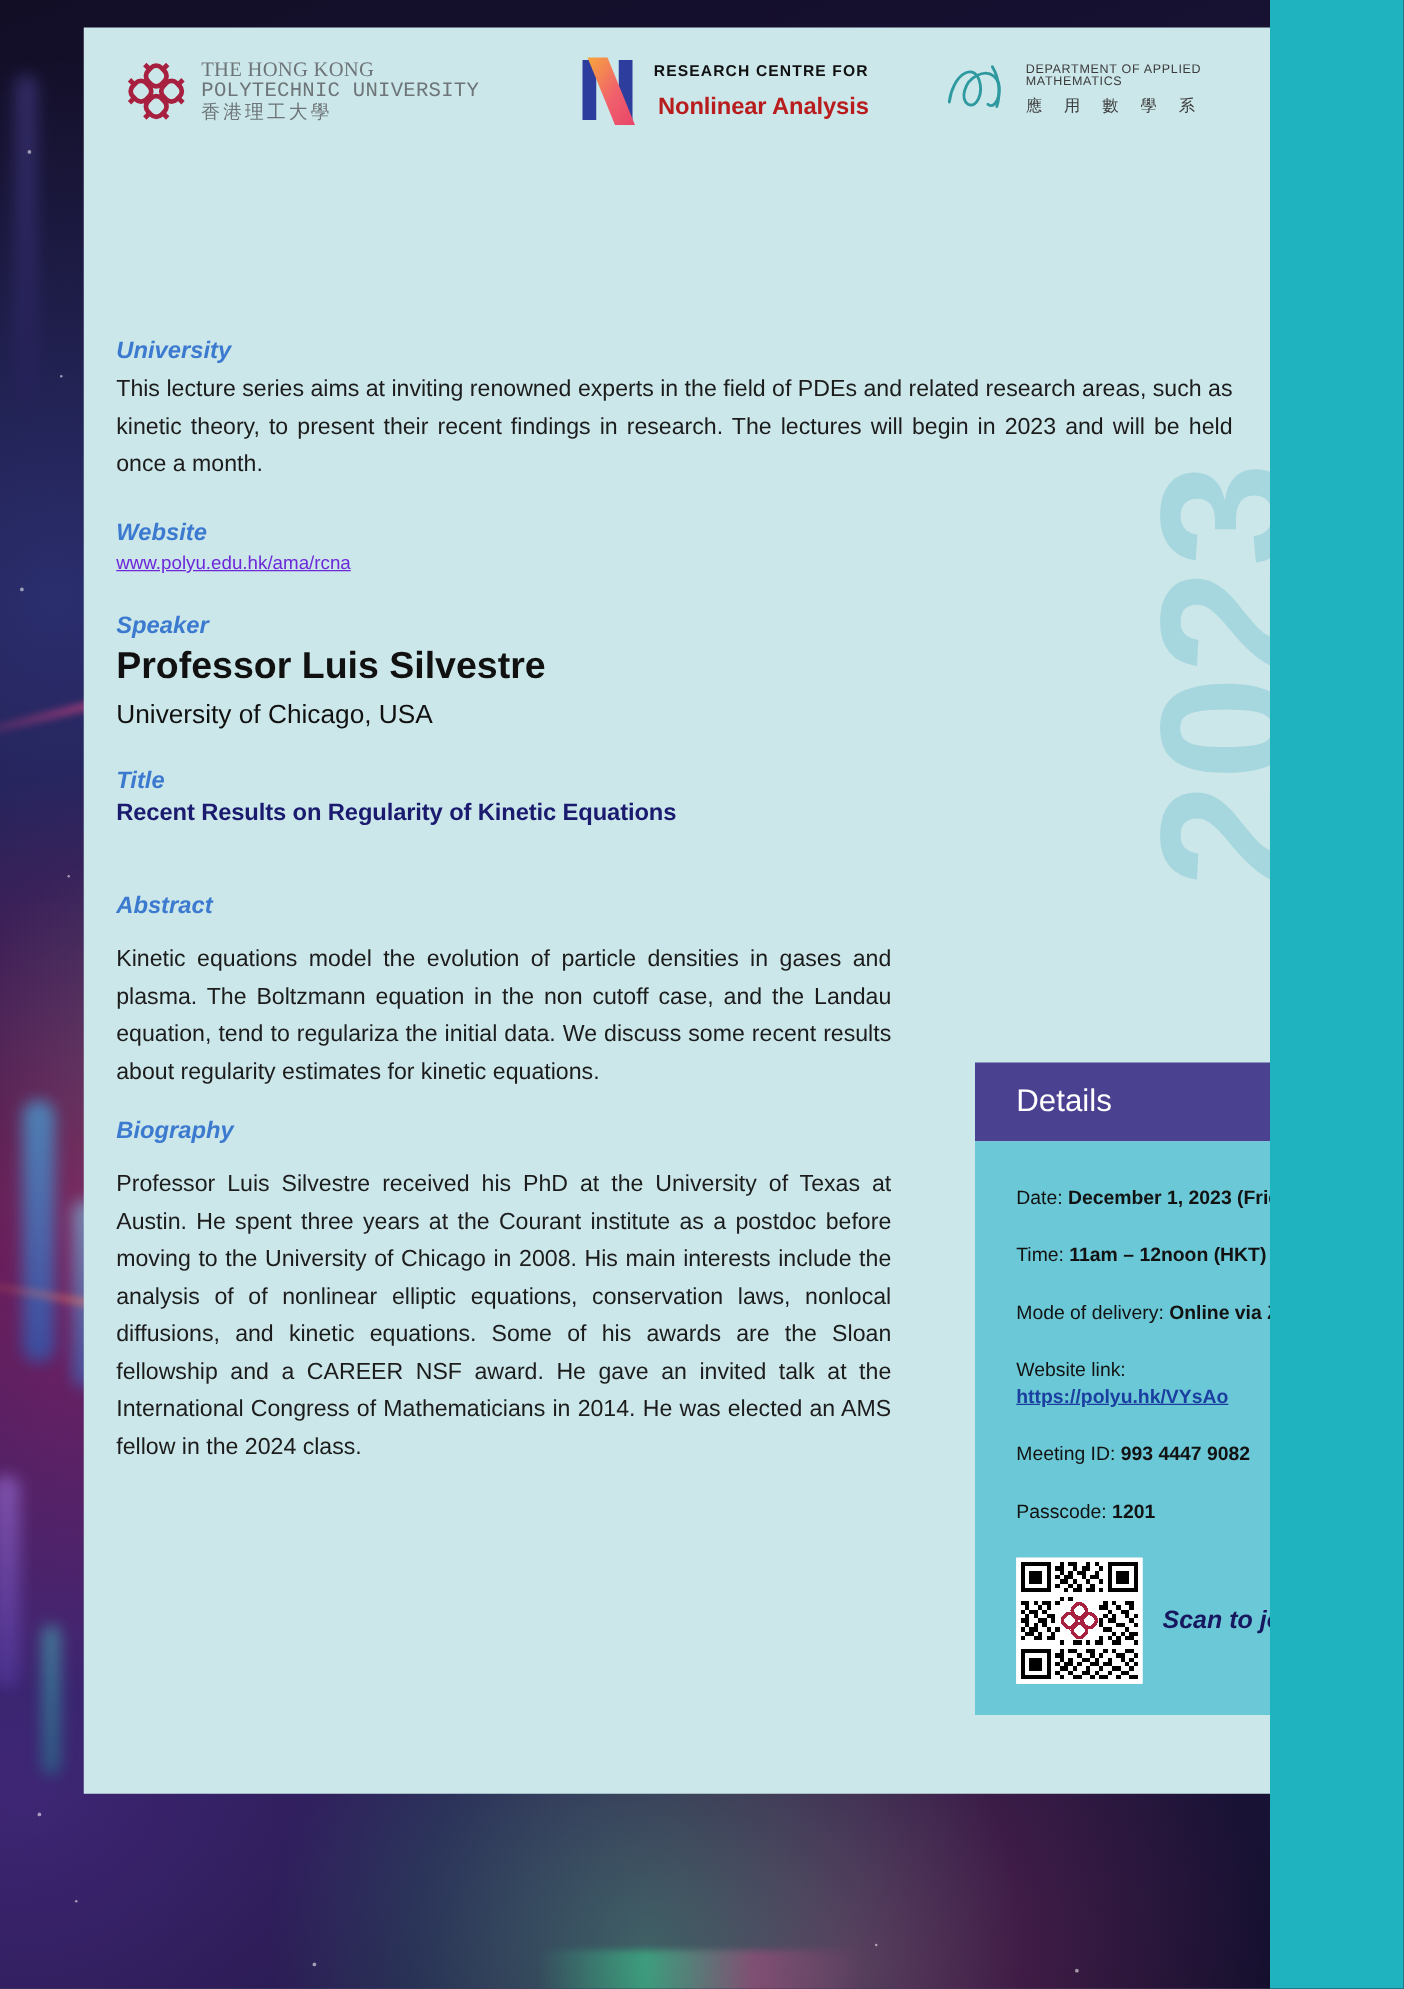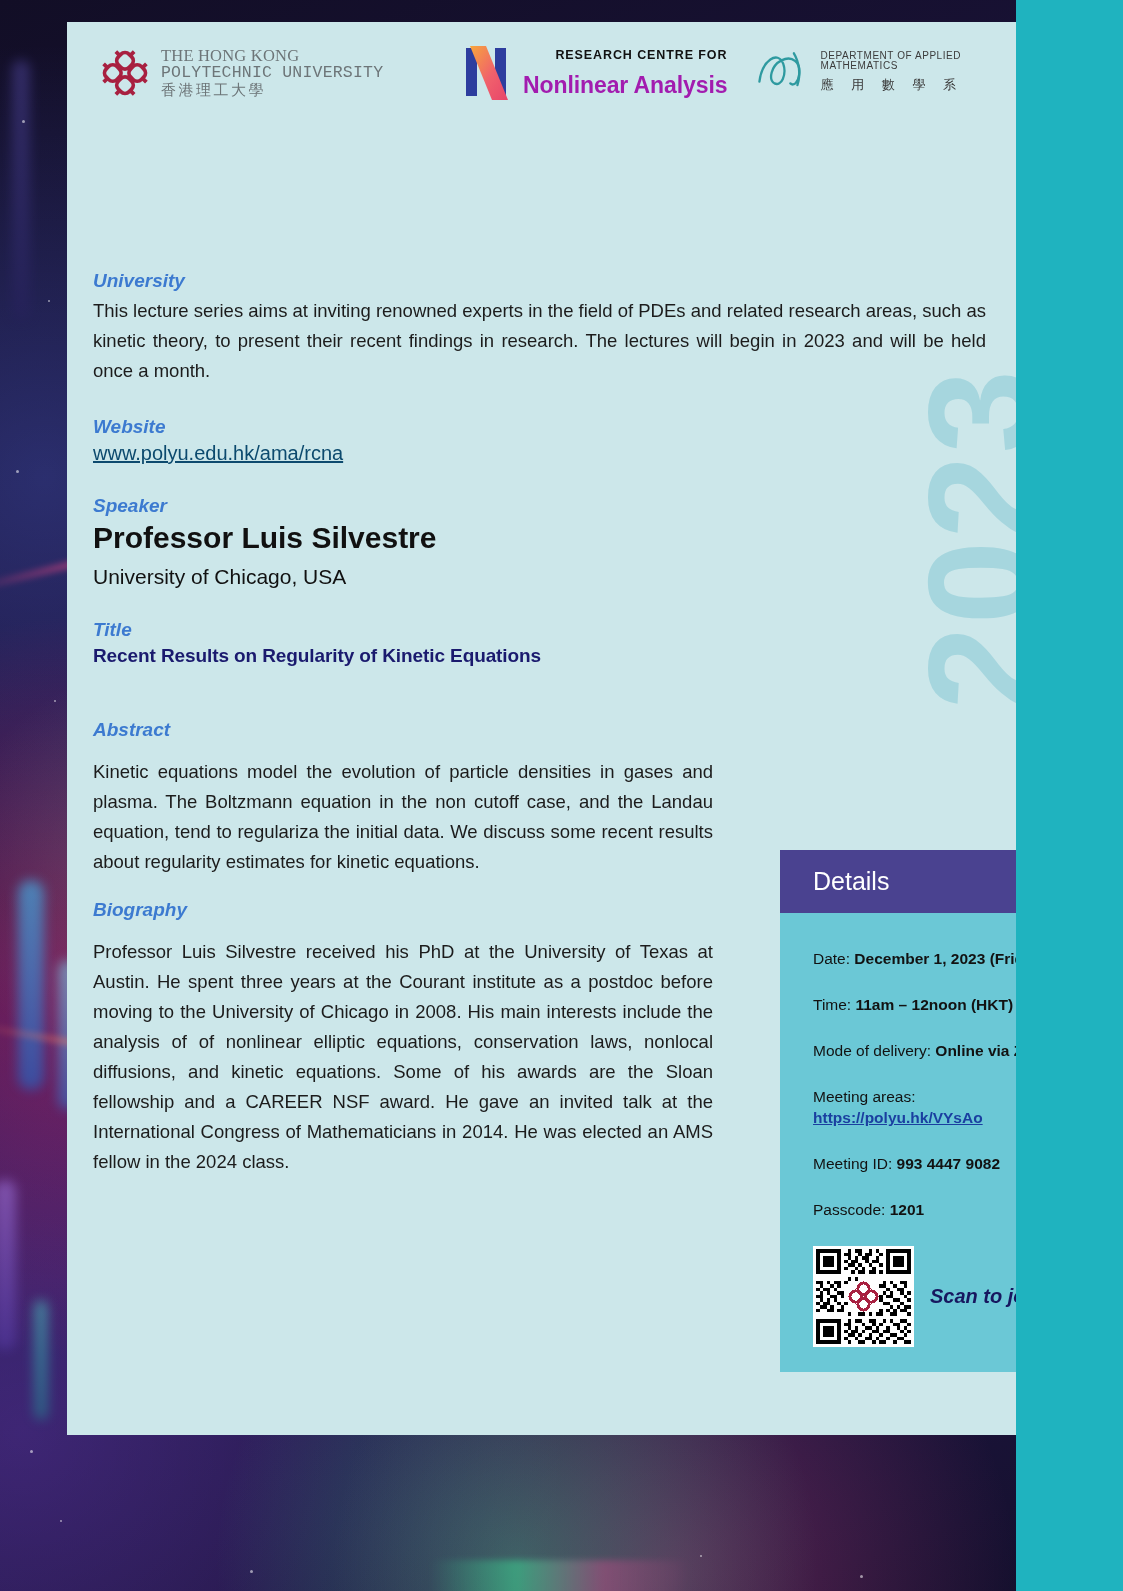--- a/index.html
+++ b/index.html
@@ -49,21 +49,21 @@
   .logo-ama{left:688px;top:23px;}
 
   .polyu-txt{line-height:1.02;}
   .polyu-l1,.polyu-l2{font-family:"Liberation Serif", serif;color:#6d7578;font-weight:normal;}
   .polyu-l1{font-size:16.5px;letter-spacing:.2px;}
   .polyu-l2{font-size:16.5px;letter-spacing:.2px;font-family:Liberation Mono, monospace;}
   .polyu-cn{font-family:"Liberation Serif", serif;font-size:15px;color:#6d7578;letter-spacing:2.5px;margin-top:1px;}
 
   .rcna-txt{line-height:1.0;}
   .rcna-l1{font-size:12.5px;font-weight:bold;letter-spacing:.9px;color:#111;}
-  .rcna-l2{font-size:23px;font-weight:bold;letter-spacing:-.1px;color:#a21caf;margin-top:12px;}
+  .rcna-l2{font-size:19px;font-weight:bold;letter-spacing:-.1px;color:#b91c1c;margin-top:12px;}
 
   .ama-txt{line-height:1.0;}
   .ama-l1{font-size:10px;letter-spacing:.55px;color:#3b3b3b;}
   .ama-l2{font-size:13px;letter-spacing:7px;color:#3b3b3b;margin-top:7px;}
 
   
   .hdr{position:absolute;left:0;top:130px;width:949px;text-align:center;}
   .hdr h1{
     margin:0;font-size:36px;font-weight:bold;color:#1a1a6e;
     font-family:"Liberation Sans Narrow","Liberation Sans", sans-serif;
@@ -78,21 +78,21 @@
   
   .content{position:absolute;left:26px;top:248px;width:620px;}
   .sec-h{
     font-size:19px;font-weight:bold;font-style:italic;color:#3c7ad0;
     margin:0 0 4px;font-family:"Liberation Sans", sans-serif;
   }
   .body-txt{
     font-size:18.5px;color:#1c1c1c;line-height:1.62;text-align:justify;margin:0;
   }
   .wide{width:893px;}
-  .link{font-size:20px;color:#0c4a6e;text-decoration:underline;display:inline-block;}
+  .link{font-size:15px;color:#6d28d9;text-decoration:underline;display:inline-block;}
   .gap-l{height:30px;}
   .gap-m{height:22px;}
   .gap-s{height:12px;}
 
   .speaker-name{font-size:30px;font-weight:bold;color:#111;margin:2px 0 0;}
   .speaker-aff{font-size:21px;color:#111;margin:10px 0 0;}
   .talk-title{font-size:19px;font-weight:bold;color:#1a1a6e;margin:2px 0 0;letter-spacing:-.1px;}
 
   
   .details{position:absolute;left:713px;top:828px;width:303px;}
@@ -249,21 +249,21 @@
       <div class="drow">
         <span>Date: </span><b>December 1, 2023 (Friday)</b>
       </div>
       <div class="drow">
         <span>Time: </span><b>11am – 12noon  (HKT)</b>
       </div>
       <div class="drow">
         <span>Mode of delivery: </span><b>Online  via Zoom</b>
       </div>
       <div class="drow">
-        <span>Meeting areas: </span><a class="dlink" href="#">https://polyu.hk/VYsAo</a>
+        <span>Website link: </span><a class="dlink" href="#">https://polyu.hk/VYsAo</a>
       </div>
       <div class="drow">
         <span>Meeting ID: </span><b>993 4447 9082</b>
       </div>
       <div class="drow">
         <span>Passcode: </span><b>1201</b>
       </div>
 
       <div class="qr-wrap">
         <div class="qr">

